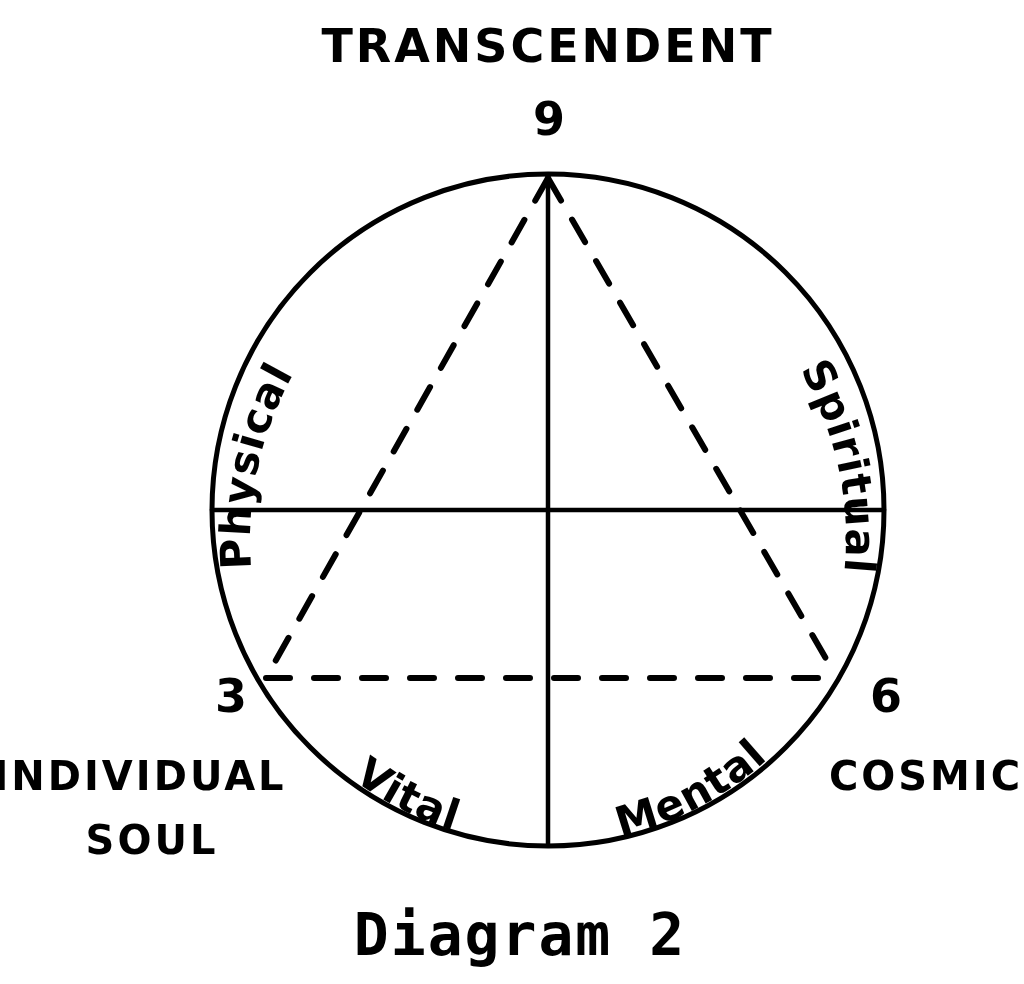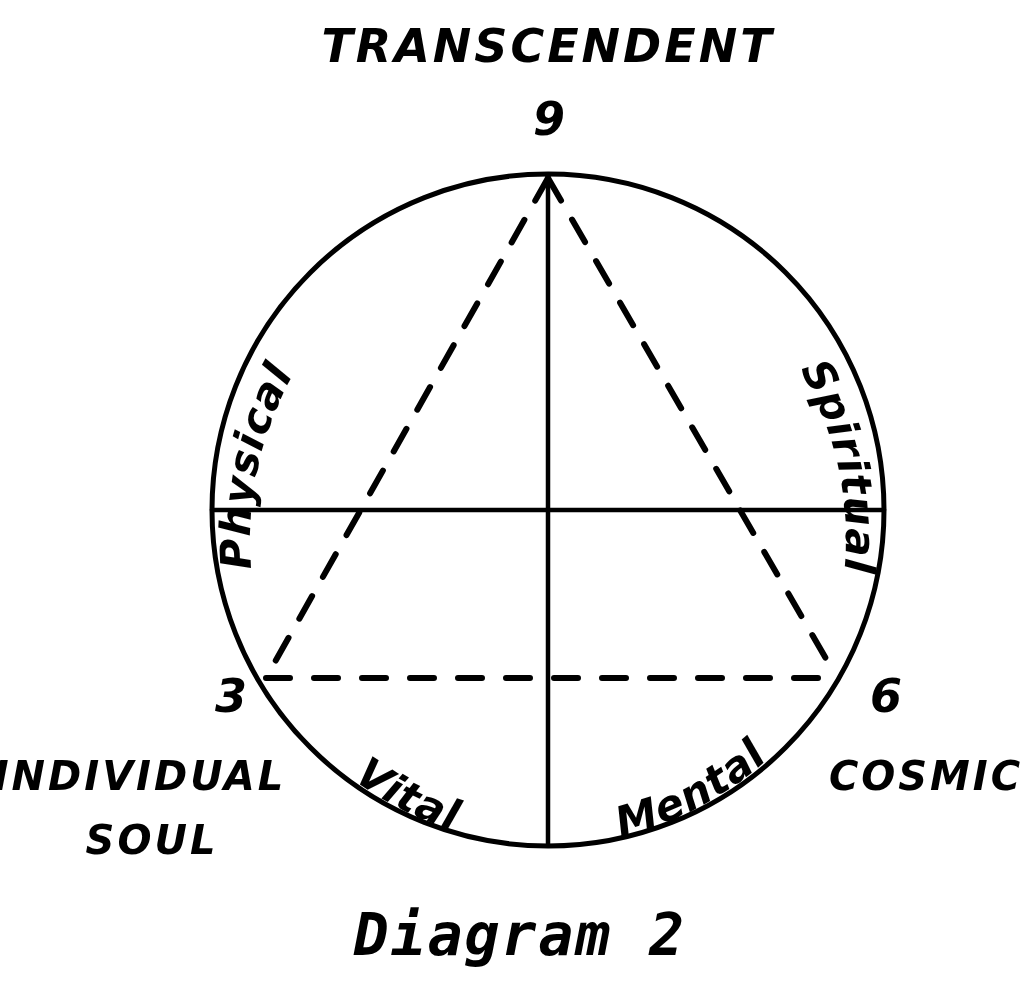--- a/index.html
+++ b/index.html
@@ -13,21 +13,20 @@
     height: 984px;
     overflow: hidden;
     font-family: "DejaVu Sans", sans-serif;
     color: #000000;
   }
   #stage {
     position: relative;
     width: 1024px;
     height: 984px;
     background: #ffffff;
-    font-style: italic;
   }
   #figure {
     position: absolute;
     left: 0;
     top: 0;
     width: 1024px;
     height: 984px;
   }
   .hand-caps {
     font-family: "DejaVu Sans", sans-serif;

